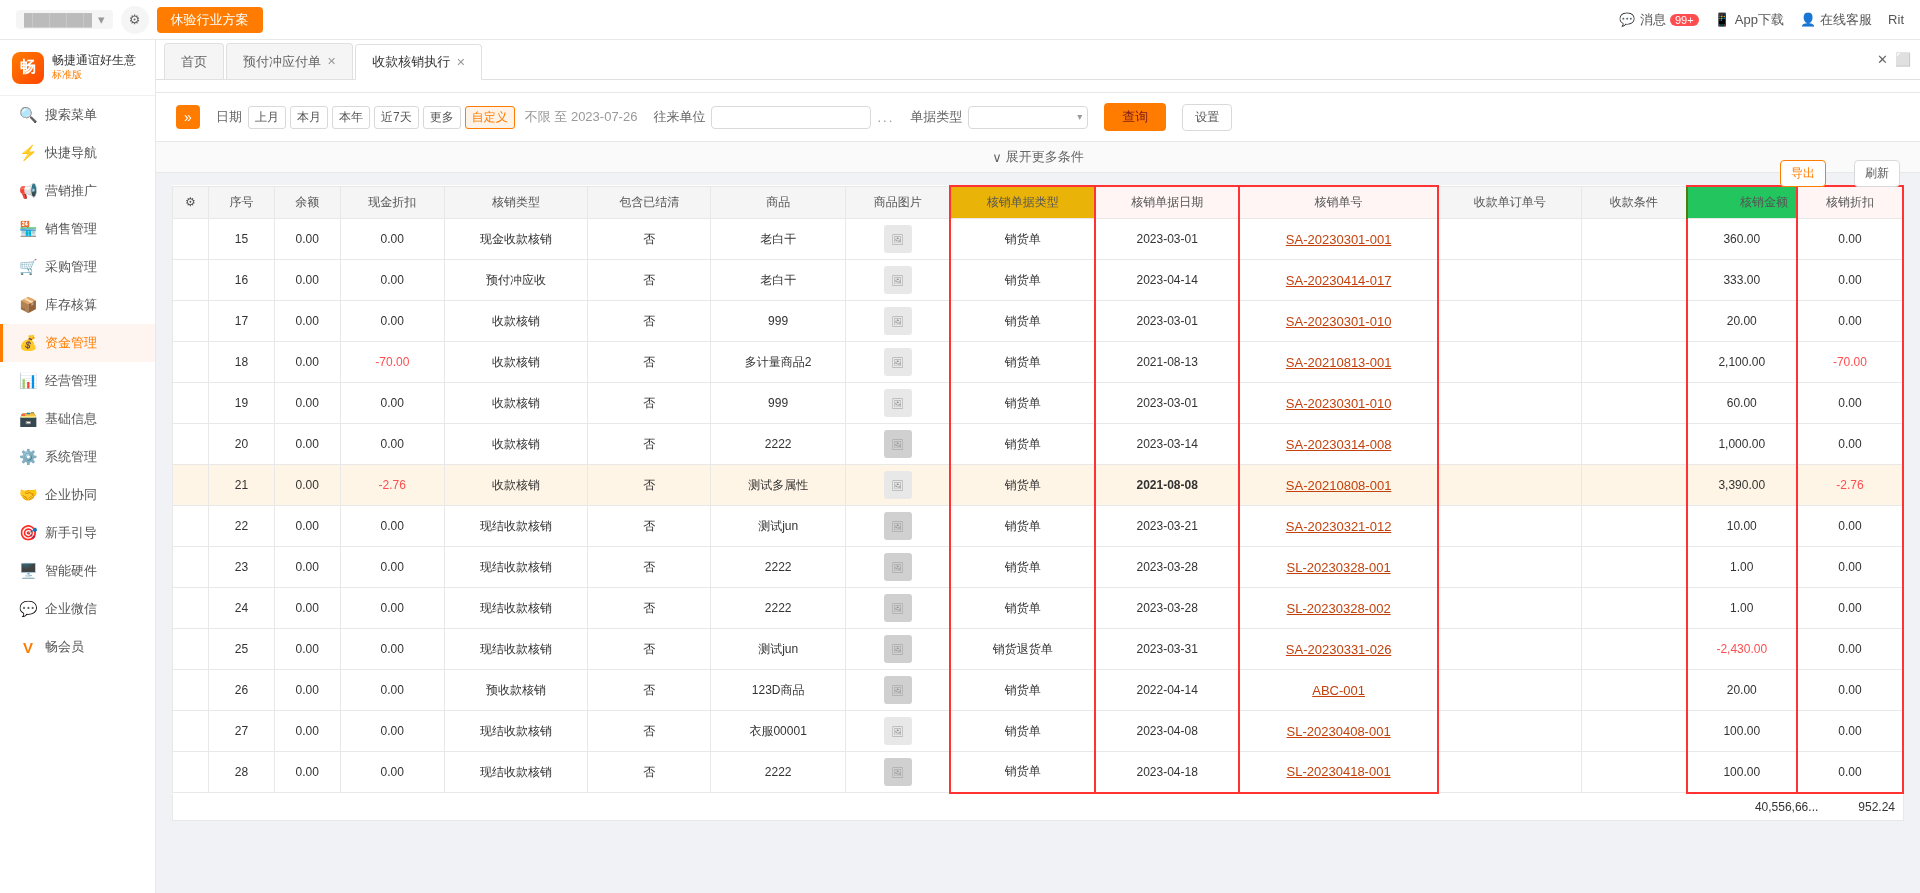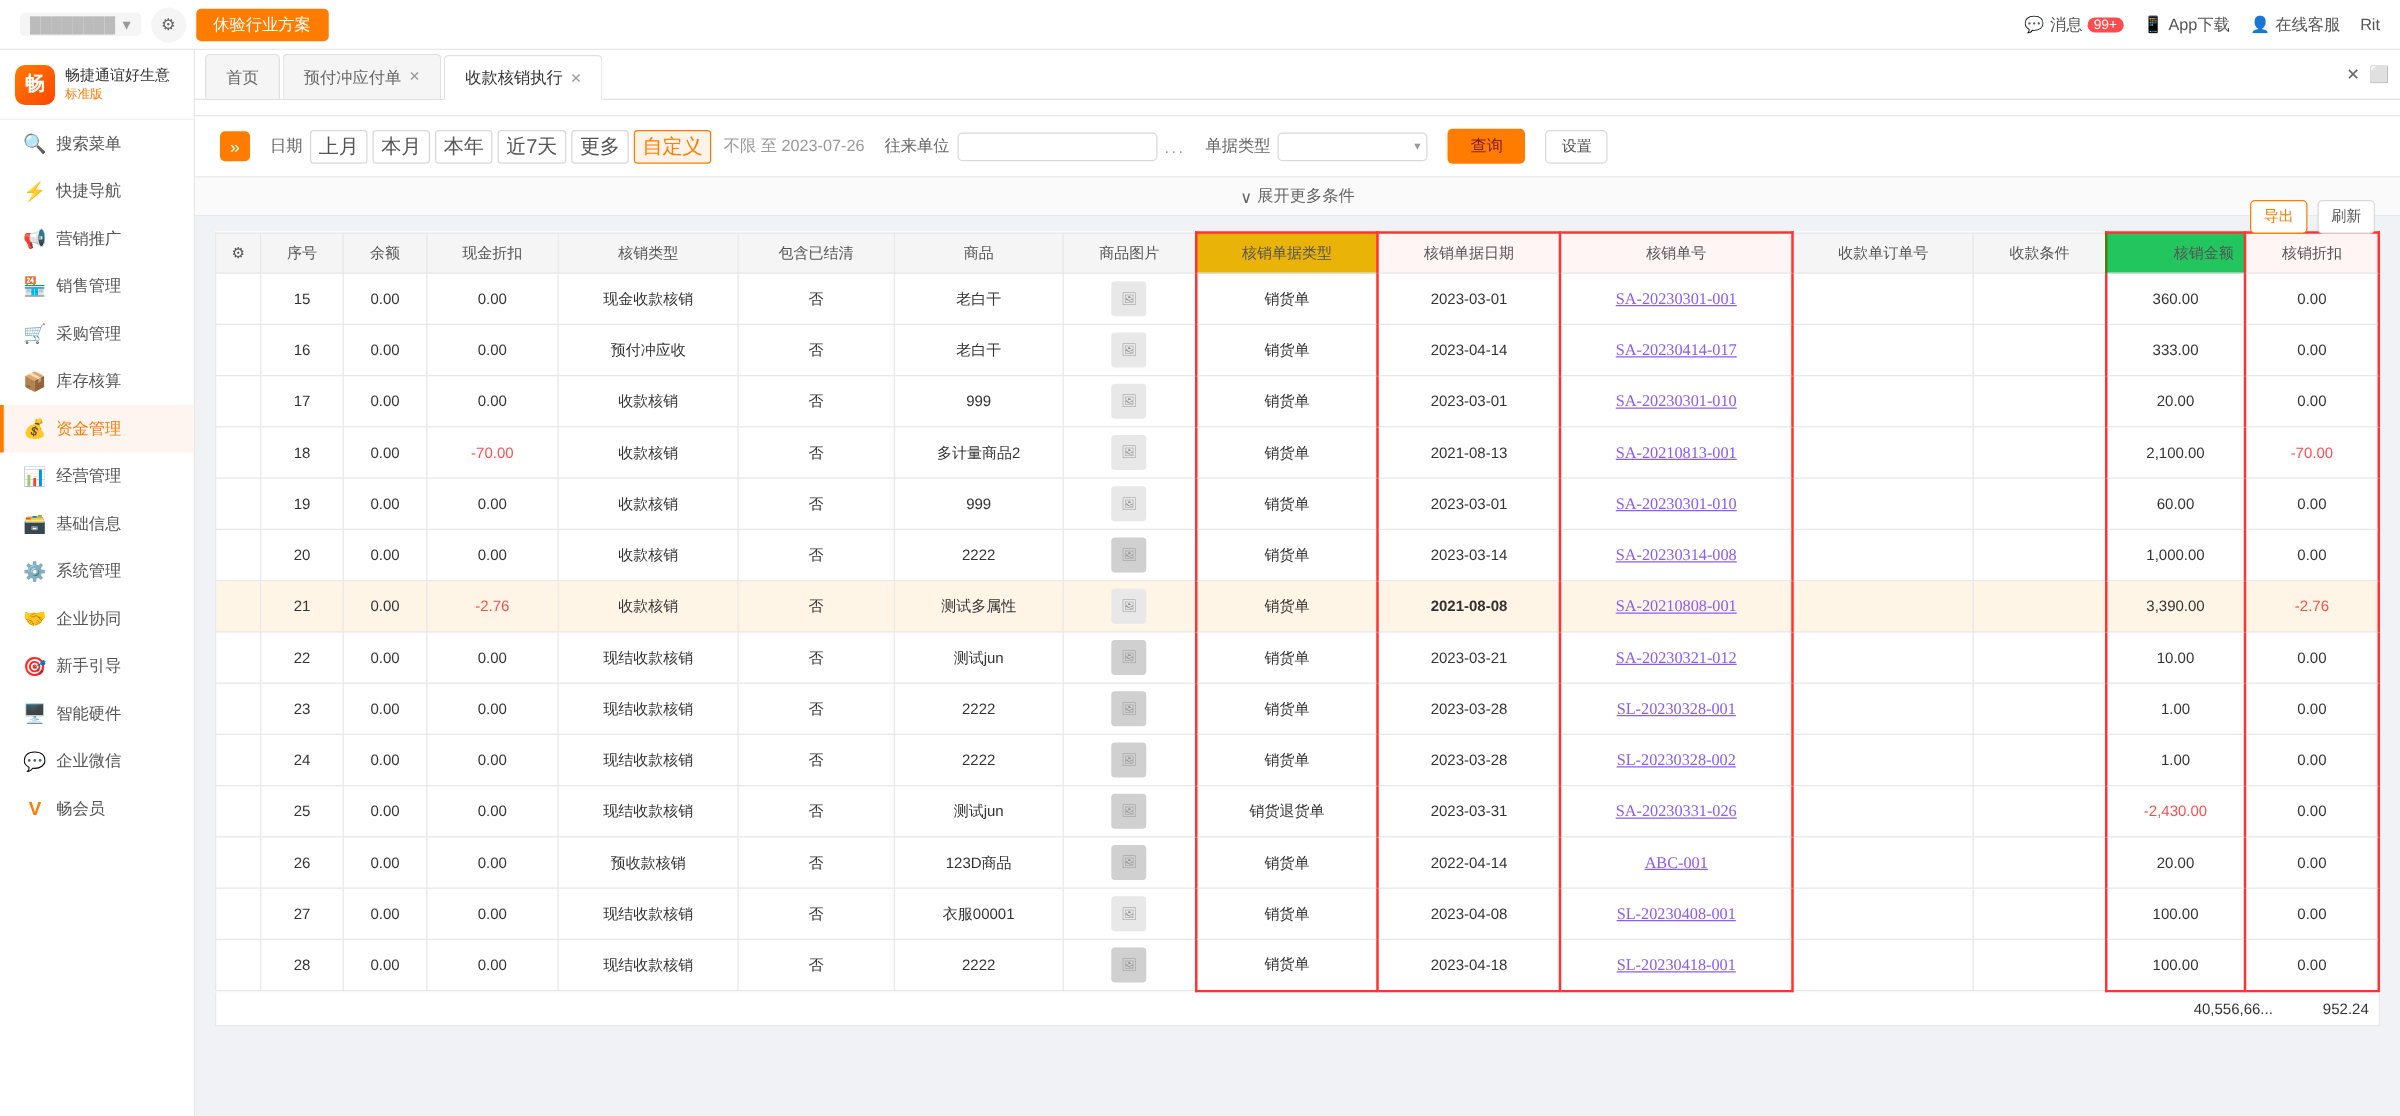--- a/index.html
+++ b/index.html
@@ -217,21 +217,21 @@
     }
     .filter-label { color: #666; }
     .date-shortcuts { display: flex; gap: 4px; }
     .date-btn {
       padding: 2px 6px;
       border: 1px solid #d9d9d9;
       border-radius: 3px;
       cursor: pointer;
       color: #555;
       background: #fff;
-      font-size: 16px;
+      font-size: 12px;
     }
     .date-btn.custom {
       background: #fff;
       border: 1px solid #d9d9d9;
       color: #333;
     }
     .filter-input {
       border: 1px solid #d9d9d9;
       border-radius: 4px;
       padding: 3px 8px;
@@ -305,21 +305,21 @@
     }
     td {
       border: 1px solid #e8e8e8;
       padding: 6px 8px;
       text-align: center;
       font-size: 12px;
       color: #333;
       white-space: nowrap;
     }
     tr.highlighted td { background: #fff5e6; }
-    .link-text { color: #8b5cf6; cursor: pointer; text-decoration: underline; font-family: Liberation Serif, serif; }
+    .link-text { color: #c2410c; cursor: pointer; text-decoration: underline; }
     .red-text { color: #ff4d4f; }
     .img-placeholder {
       width: 28px; height: 28px;
       background: #e8e8e8;
       border-radius: 3px;
       display: inline-flex;
       align-items: center;
       justify-content: center;
       font-size: 10px;
       color: #999;
@@ -355,21 +355,21 @@
       display: flex; align-items: center; gap: 4px;
     }
     .refresh-btn {
       border: 1px solid #d9d9d9;
       color: #555;
       background: #fff;
       border-radius: 4px;
       padding: 4px 10px;
       cursor: pointer;
       font-size: 12px;
-      display: flex; align-items: center; gap: 4px;
+      display: flex; align-items: center; gap: 4px; margin-left: 20px;
     }
 
     
     ::-webkit-scrollbar { width: 6px; height: 6px; }
     ::-webkit-scrollbar-track { background: #f0f0f0; }
     ::-webkit-scrollbar-thumb { background: #ccc; border-radius: 3px; }
 
     .top-actions {
       position: absolute;
       right: 20px;

